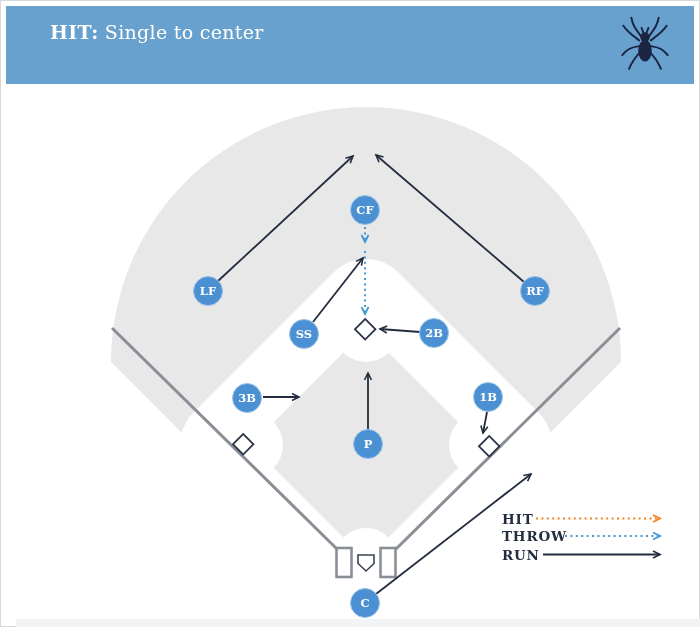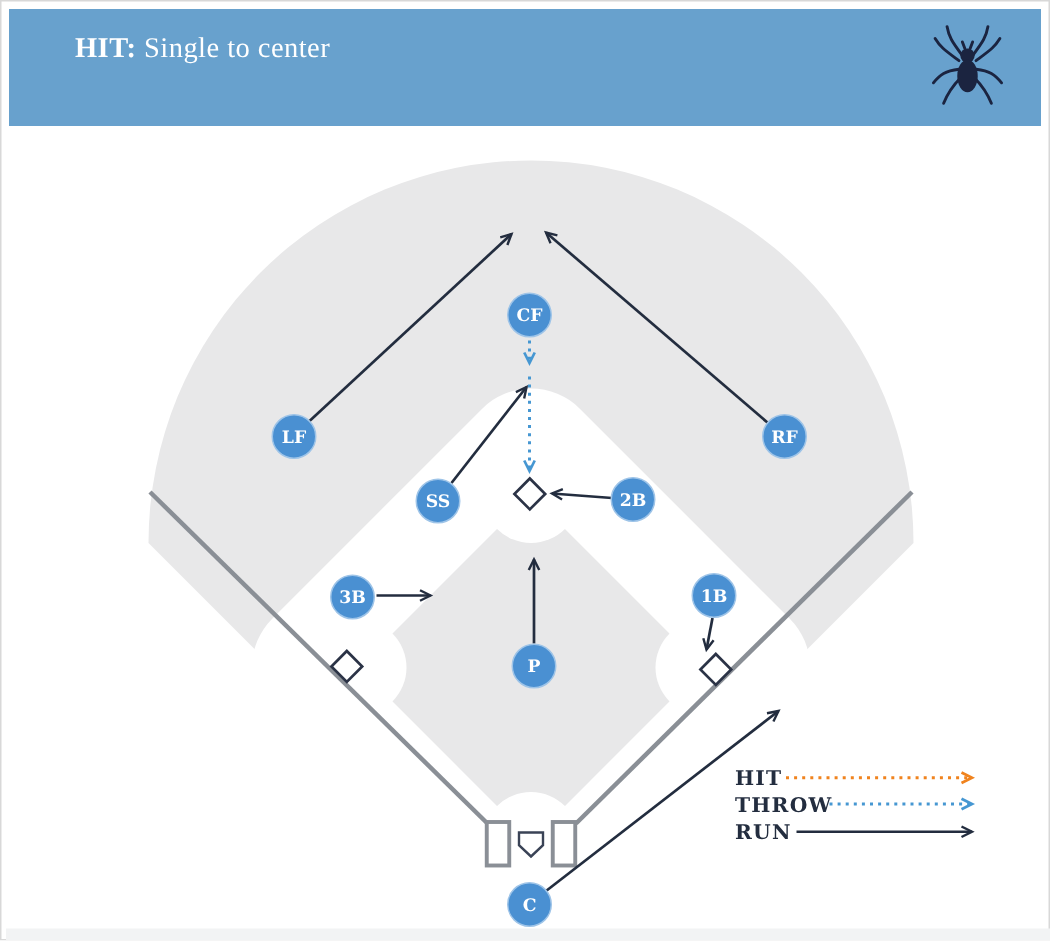--- a/index.html
+++ b/index.html
@@ -4,26 +4,25 @@
 <style>
   html,body{margin:0;padding:0;background:#ffffff;}
   .page{
     position:relative;width:700px;height:627px;background:#ffffff;overflow:hidden;
     box-shadow:inset 0 0 0 1px #d8d8d8;
     font-family:"DejaVu Serif","Liberation Serif",serif;
   }
   .header{
     position:absolute;left:6px;top:6px;right:6px;height:78px;
     color:#ffffff;
-    font-family:Liberation Serif, serif;
   }
   .header-text{position:absolute;left:44px;top:13px;font-size:19px;line-height:27px;letter-spacing:.3px;}
   .header-text b{font-weight:bold;}
   .spider{position:absolute;right:24px;top:7px;width:50px;height:64px;}
-  .field-wrap{position:absolute;left:4px;top:87px;width:620px;height:540px;}
+  .field-wrap{position:absolute;left:16px;top:87px;width:620px;height:540px;}
   text.pos-label{
     font-family:"DejaVu Serif","Liberation Serif",serif;
     font-weight:bold;font-size:11.5px;fill:#ffffff;text-anchor:middle;
   }
   text.legend-label{
     font-family:"DejaVu Serif","Liberation Serif",serif;
     font-weight:bold;font-size:13.5px;letter-spacing:.8px;
   }
   line.mv-run{stroke-width:1.8;fill:none;}
   line.mv-throw{stroke-width:2;stroke-dasharray:2 3.4;stroke-linecap:butt;fill:none;}

